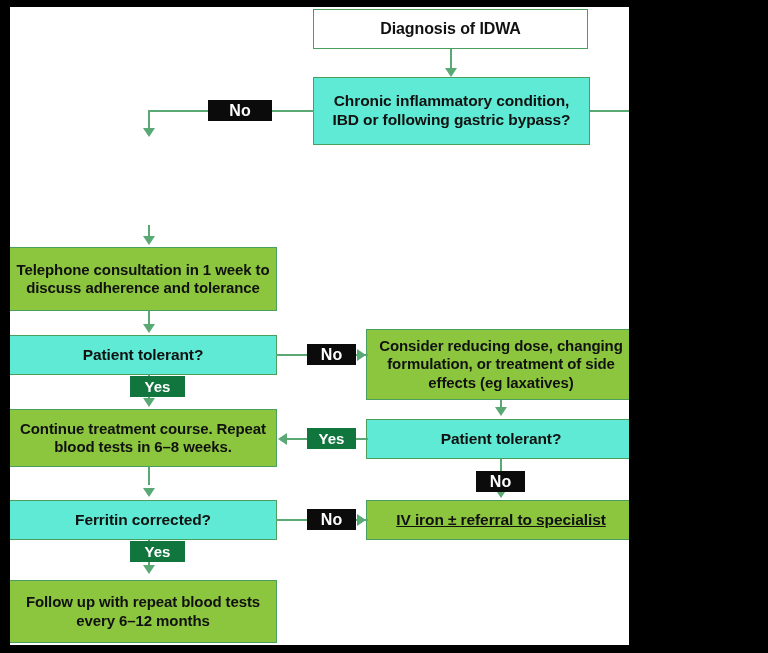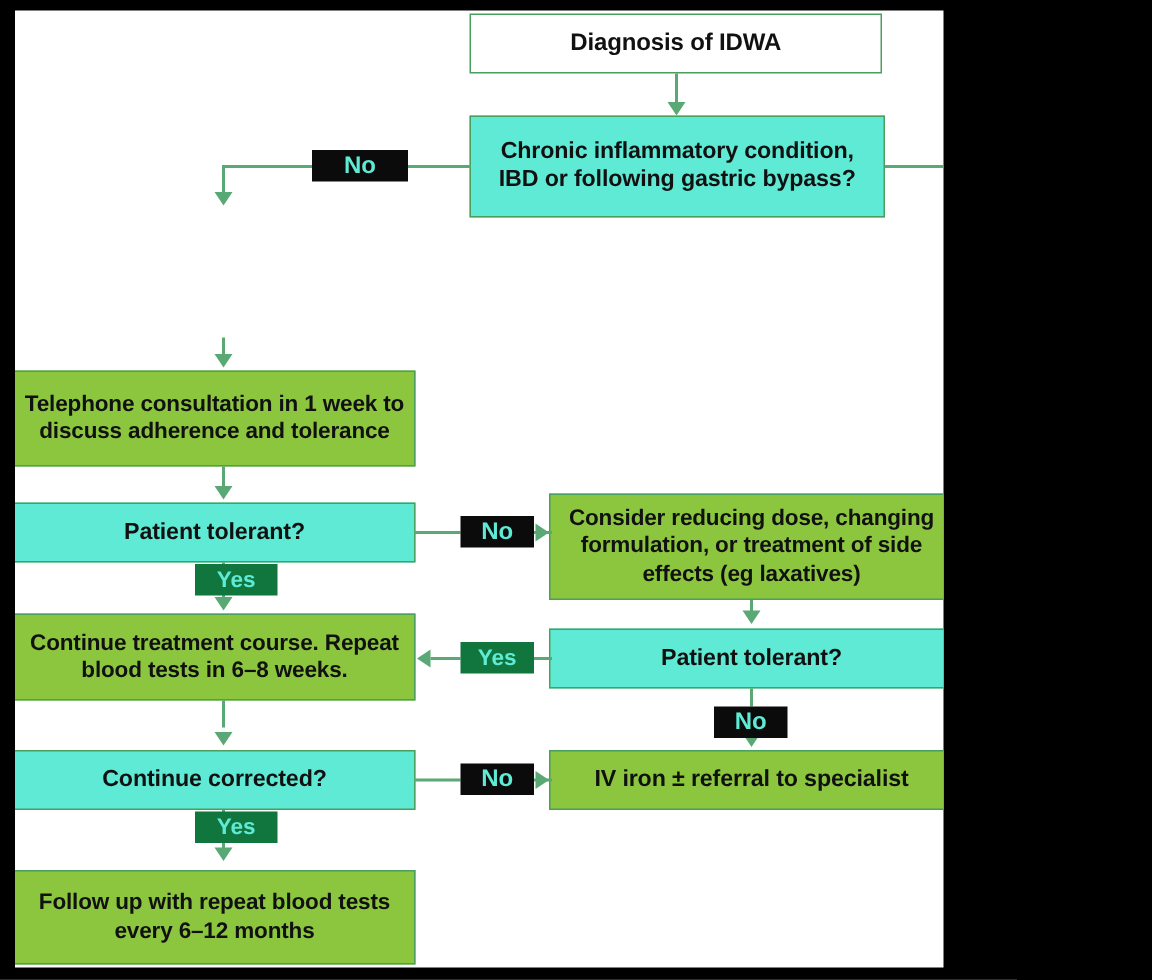--- a/index.html
+++ b/index.html
@@ -8,21 +8,21 @@
   #canvas{position:absolute;left:10px;top:7px;width:619px;height:638px;background:#fff;overflow:hidden;}
 
   .box{position:absolute;box-sizing:border-box;border:1px solid #4a9e5e;
        display:flex;align-items:center;justify-content:center;text-align:center;
        color:#111;font-weight:bold;line-height:1.22;letter-spacing:-0.1px;}
   .box.white{background:#ffffff;font-weight:bold;}
   .box.pale{background:#5eead4;}
   .box.green{background:#8cc63f;}
 
   .badge{position:absolute;box-sizing:border-box;display:flex;align-items:center;
-         justify-content:center;font-weight:bold;color:#5eead4;letter-spacing:0px;}
+         justify-content:center;font-weight:bold;color:#ffffff;letter-spacing:0px;}
   .badge.no{background:#0b0b0b;}
   .badge.yes{background:#11753e;}
 
   .ln{position:absolute;background:#5aa874;}
   .lnh{height:2px;}
   .lnv{width:2px;}
 
   .arr{position:absolute;width:0;height:0;}
   .arr-d{border-left:6px solid transparent;border-right:6px solid transparent;border-top:9px solid #5aa874;}
   .arr-r{border-top:6px solid transparent;border-bottom:6px solid transparent;border-left:9px solid #5aa874;}
@@ -42,23 +42,23 @@
     <div class="box green" style="left:-1px;top:240px;width:268px;height:64px;font-size:15px;padding:0 6px;">Telephone consultation in 1 week to discuss adherence and tolerance</div>
 
     <div class="box pale" style="left:-1px;top:328px;width:268px;height:40px;font-size:15.5px;">Patient tolerant?</div>
 
     <div class="box green" style="left:356px;top:322px;width:270px;height:71px;font-size:15px;padding:0 4px;">Consider reducing dose, changing formulation, or treatment of side effects (eg laxatives)</div>
 
     <div class="box green" style="left:-1px;top:402px;width:268px;height:58px;font-size:15px;padding:0 8px;">Continue treatment course. Repeat blood tests in 6–8 weeks.</div>
 
     <div class="box pale" style="left:356px;top:412px;width:270px;height:40px;font-size:15.5px;">Patient tolerant?</div>
 
-    <div class="box pale" style="left:-1px;top:493px;width:268px;height:40px;font-size:15.5px;">Continue corrected?</div>
+    <div class="box pale" style="left:-1px;top:493px;width:268px;height:40px;font-size:15.5px;">Ferritin corrected?</div>
 
-    <div class="box green" style="left:356px;top:493px;width:270px;height:40px;font-size:15.5px;">IV iron ± referral to specialist</div>
+    <div class="box green" style="left:356px;top:493px;width:270px;height:40px;font-size:15.5px;text-decoration:underline;">IV iron ± referral to specialist</div>
 
     <div class="box green" style="left:-1px;top:573px;width:268px;height:63px;font-size:15px;padding:0 8px;">Follow up with repeat blood tests every 6–12 months</div>
 
     <div class="ln lnv" style="left:440px;top:42px;height:22px;"></div>
     <div class="arr arr-d" style="left:435px;top:61px;"></div>
 
     <div class="ln lnh" style="left:262px;top:103px;width:42px;"></div>
     <div class="ln lnh" style="left:138px;top:103px;width:60px;"></div>
     <div class="ln lnv" style="left:138px;top:103px;height:20px;"></div>
     <div class="arr arr-d" style="left:133px;top:121px;"></div>

